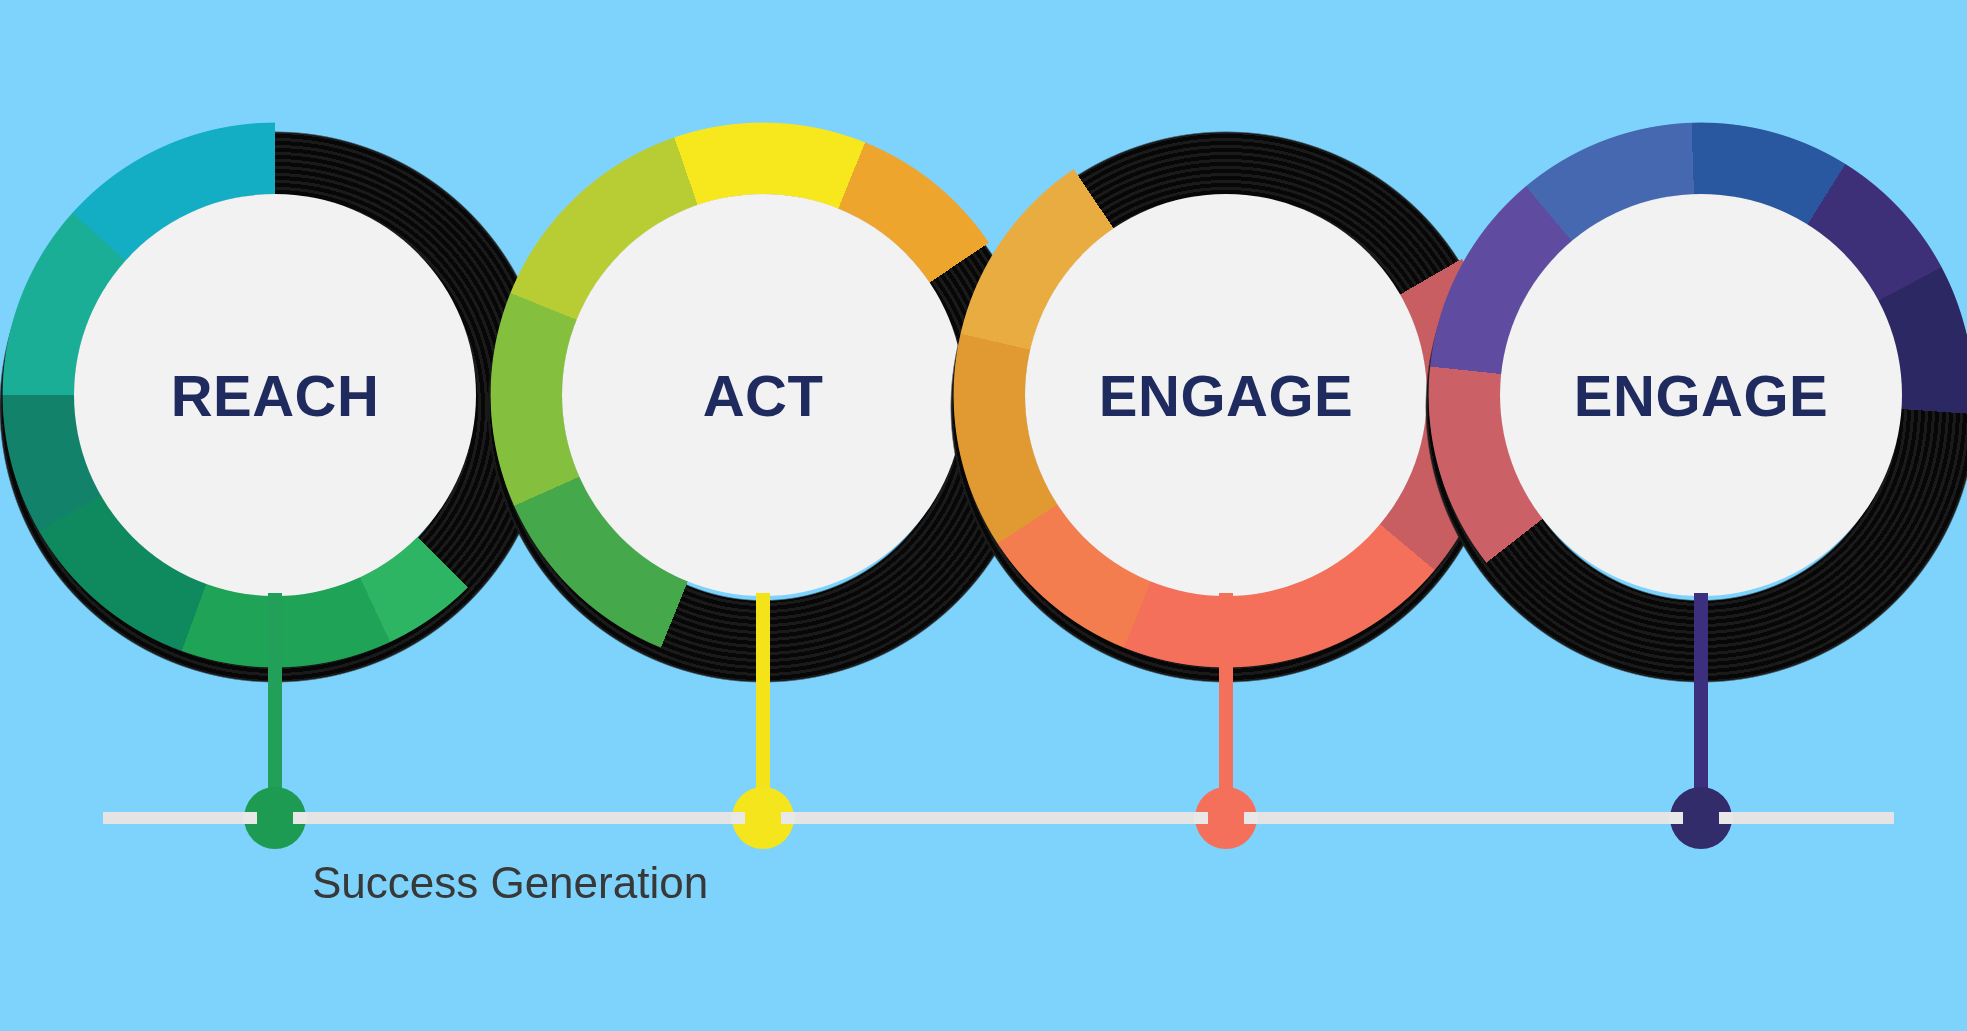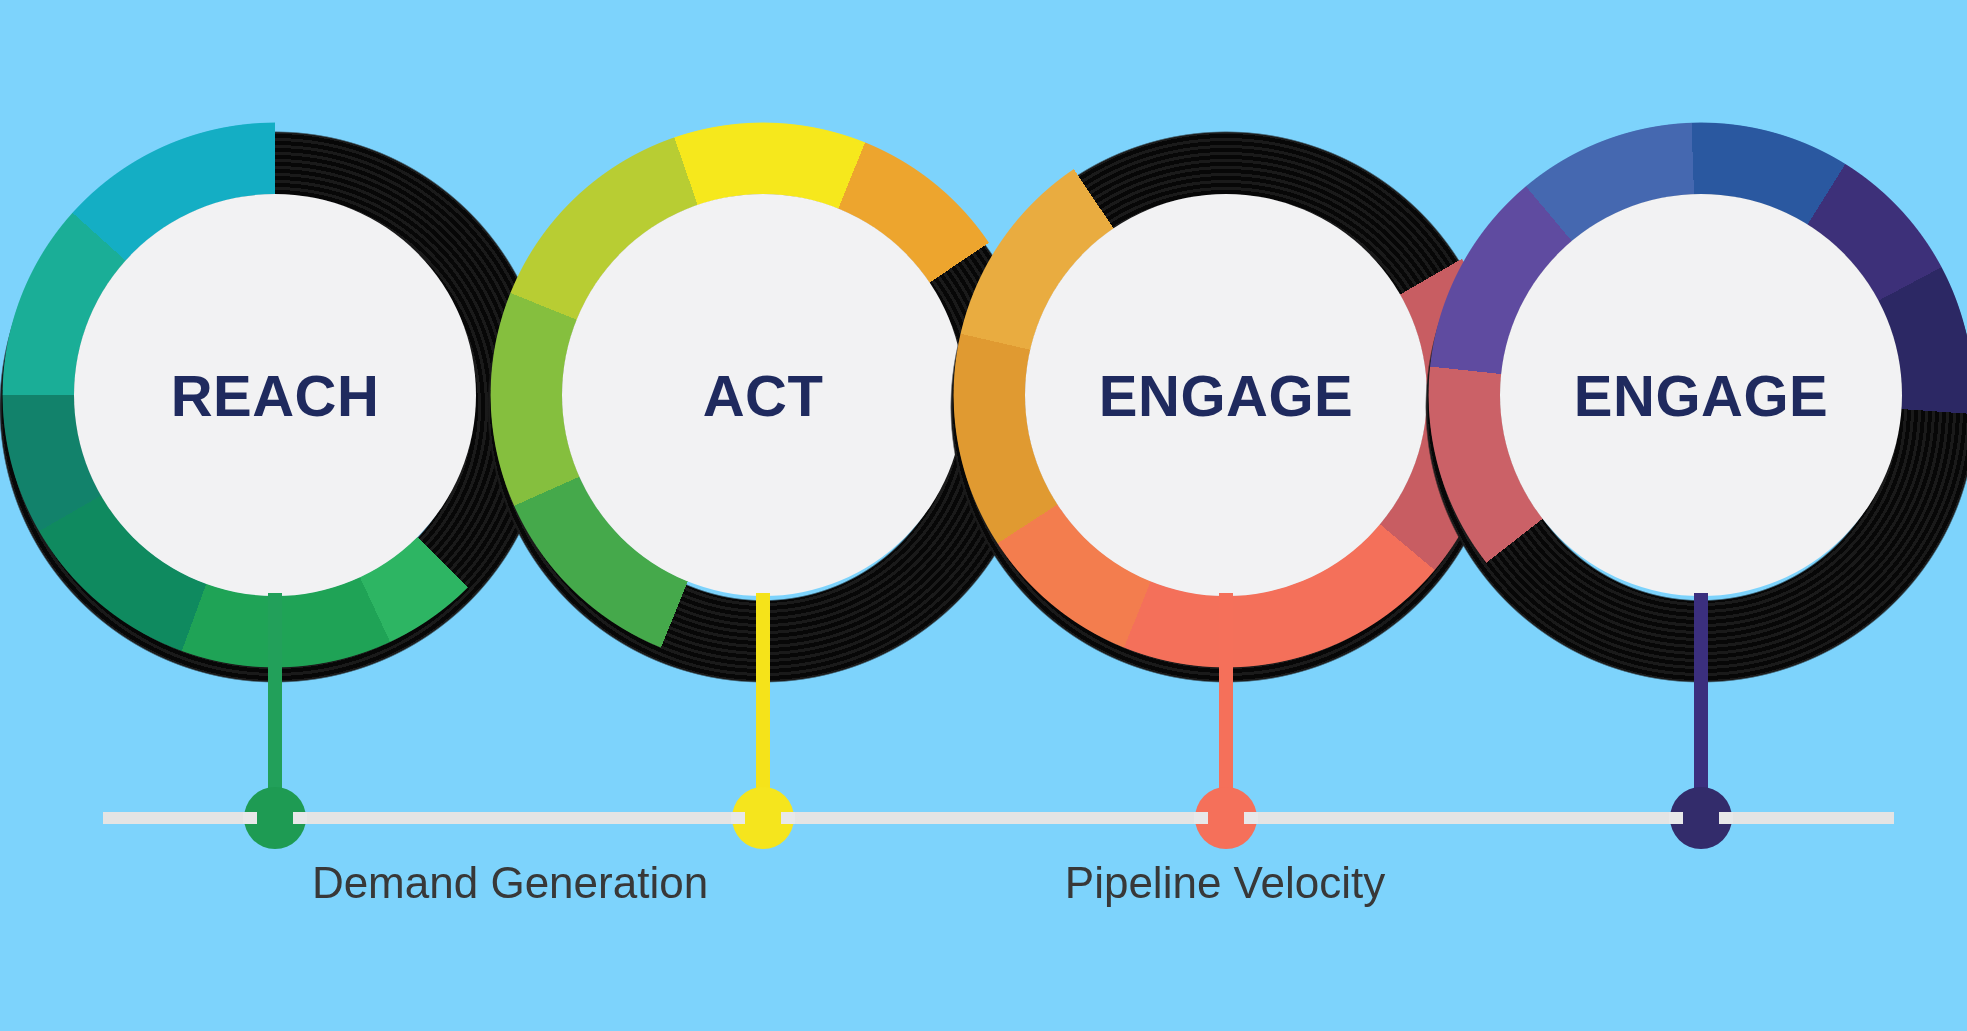--- a/index.html
+++ b/index.html
@@ -104,16 +104,15 @@
     <div class="shadow-ring"></div>
     <div class="color-ring" style="background: conic-gradient(rgb(42, 88, 160) 0deg, rgb(42, 88, 160) 32deg, rgb(61, 48, 121) 32deg, rgb(61, 48, 121) 62deg, rgb(44, 40, 100) 62deg, rgb(44, 40, 100) 94deg, transparent 94deg, transparent 232deg, rgb(203, 97, 103) 232deg, rgb(203, 97, 103) 276deg, rgb(95, 75, 160) 276deg, rgb(95, 75, 160) 320deg, rgb(69, 104, 176) 320deg, rgb(69, 104, 176) 358deg, rgb(42, 88, 160) 358deg, rgb(42, 88, 160) 360deg);"></div>
     <div class="inner-circle" style="background: rgb(242, 242, 243);"></div>
     <div class="stem" style="background: rgb(59, 47, 126);"></div>
     <div class="ring-title" style="color: rgb(31, 42, 94);">ENGAGE</div>
     <div class="dot" style="background: rgb(51, 44, 107);"></div>
     <div class="line-tab tab-left"></div>
     <div class="line-tab tab-right"></div>
   </div>
 
-  <div class="timeline-label tl-0" style="color: rgb(56, 56, 56);">Demand Generation</div>
-  <div class="timeline-label tl-1" style="color: rgb(56, 56, 56);">Pipeline Velocity</div>
+  <div class="timeline-label tl-0" style="color: rgb(56, 56, 56);">Success Generation</div>
 
 </div>
 
 </body></html>

